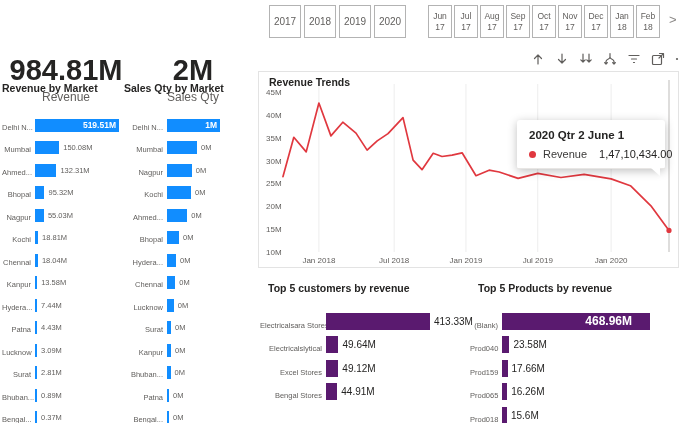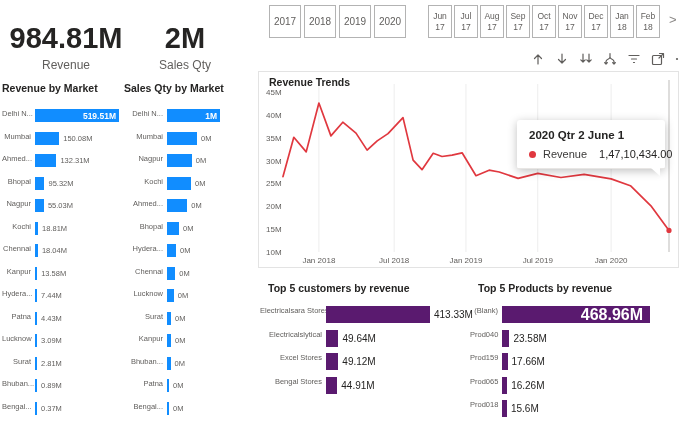--- a/index.html
+++ b/index.html
@@ -4,62 +4,62 @@
 <style>
   * { box-sizing: border-box; margin: 0; padding: 0; }
   html,body { background:#fff; }
   .stage {
     position: relative; width: 680px; height: 423px; background: #fff;
     font-family: "Liberation Sans", sans-serif; overflow: hidden; color:#252423;
   }
   
   .kpi { position: absolute; text-align: center; }
   #kpi-0 { left: 0; top: 22px; width: 132px; }
-  #kpi-1 { left: 124px; top: 22px; width: 122px; }
-  .kpi-value { font-size: 29px; font-weight: 600; color: #252423; }
+  #kpi-1 { left: 132px; top: 22px; width: 122px; }
+  .kpi-value { font-size: 29px; font-weight: 600; color: #252423; margin-top: 32px; }
   .kpi-label { font-size: 12px; color: #605e5c; margin-top: 3px; }
 
   
   .year-slicer { position: absolute; left: 269px; top: 5px; display: flex; gap: 3px; }
   .year-btn { width: 32px; height: 33px; border: 1px solid #b3b3b3; background: #fff;
     color: #605e5c; font-size: 10px; display: flex; align-items: center; justify-content: center; cursor: pointer; }
   .month-slicer { position: absolute; left: 428px; top: 5px; display: flex; gap: 2px; }
   .month-btn { width: 24px; height: 33px; border: 1px solid #b3b3b3; background: #fff;
     color: #605e5c; font-size: 8.5px; line-height: 1.25; display: flex; flex-direction: column;
     align-items: center; justify-content: center; cursor: pointer; }
   .slicer-next { position: absolute; left: 669px; top: 12px; color: #8a8886; font-size: 13px; cursor: pointer; }
 
   
   .chart-title { font-weight: bold; font-size: 10.5px; color: #252423; white-space: nowrap; }
   .side-chart { position: absolute; top: 82px; }
   #chart-revenue_by_market { left: 2px; width: 120px; }
   #chart-salesqty_by_market { left: 124px; width: 131px; }
   .side-chart .bar-rows { margin-top: 15px; }
-  .bar-row { display: flex; align-items: flex-start; height: 22.5px; font-size: 7.5px; color: #605e5c; }
+  .bar-row { display: flex; align-items: flex-end; height: 22.5px; font-size: 7.5px; color: #605e5c; }
   .bar-cat { flex: none; text-align: right; padding-right: 4px; white-space: nowrap; overflow: hidden; }
   #chart-revenue_by_market .bar-cat { width: 33px; }
   #chart-salesqty_by_market .bar-cat { width: 43px; }
   .bar-track { position: relative; display: flex; align-items: center; flex: 1; }
   .bar { height: 13px; background: #118DFF; min-width: 2px; display: flex; align-items: center;
     justify-content: flex-end; cursor: pointer; }
   .bar-inside { color: #fff; font-weight: bold; font-size: 8.5px; padding-right: 3px; white-space: nowrap; }
   .bar-val { margin-left: 4px; white-space: nowrap; }
 
   
   .bottom-chart { position: absolute; top: 274px; width: 212px; }
   #chart-top5_customers { left: 260px; }
   #chart-top5_products { left: 470px; }
   .bottom-chart .chart-title { margin: 8px 0 12px 8px; }
   .bottom-chart .bar-rows { margin-top: 9px; }
   .bottom-chart .bar-row { height: 23.5px; }
   .bottom-chart .bar { height: 17px; background: #5A1A6F; }
   #chart-top5_customers .bar-cat { width: 66px; }
   #chart-top5_products .bar-cat { width: 32px; }
   .bottom-chart .bar-val { font-size: 10px; color: #252423; }
-  .bottom-chart .bar-inside { font-size: 16px; padding-right: 7px; }
+  .bottom-chart .bar-inside { font-size: 12px; padding-right: 18px; }
 
   
   #trends-panel { position: absolute; left: 258px; top: 71px; width: 421px; height: 197px;
     border: 1px solid #e3e3e3; background: #fff; }
   .trends-title { position: absolute; left: 10px; top: 4px; }
   #trends-svg { position: absolute; left: 0; top: 0; }
 
   
   .visual-toolbar { position: absolute; left: 530px; top: 51px; display: flex; gap: 8px; align-items: center; }
   .vt-icon { width: 16px; height: 16px; cursor: pointer; color: #605e5c; }

